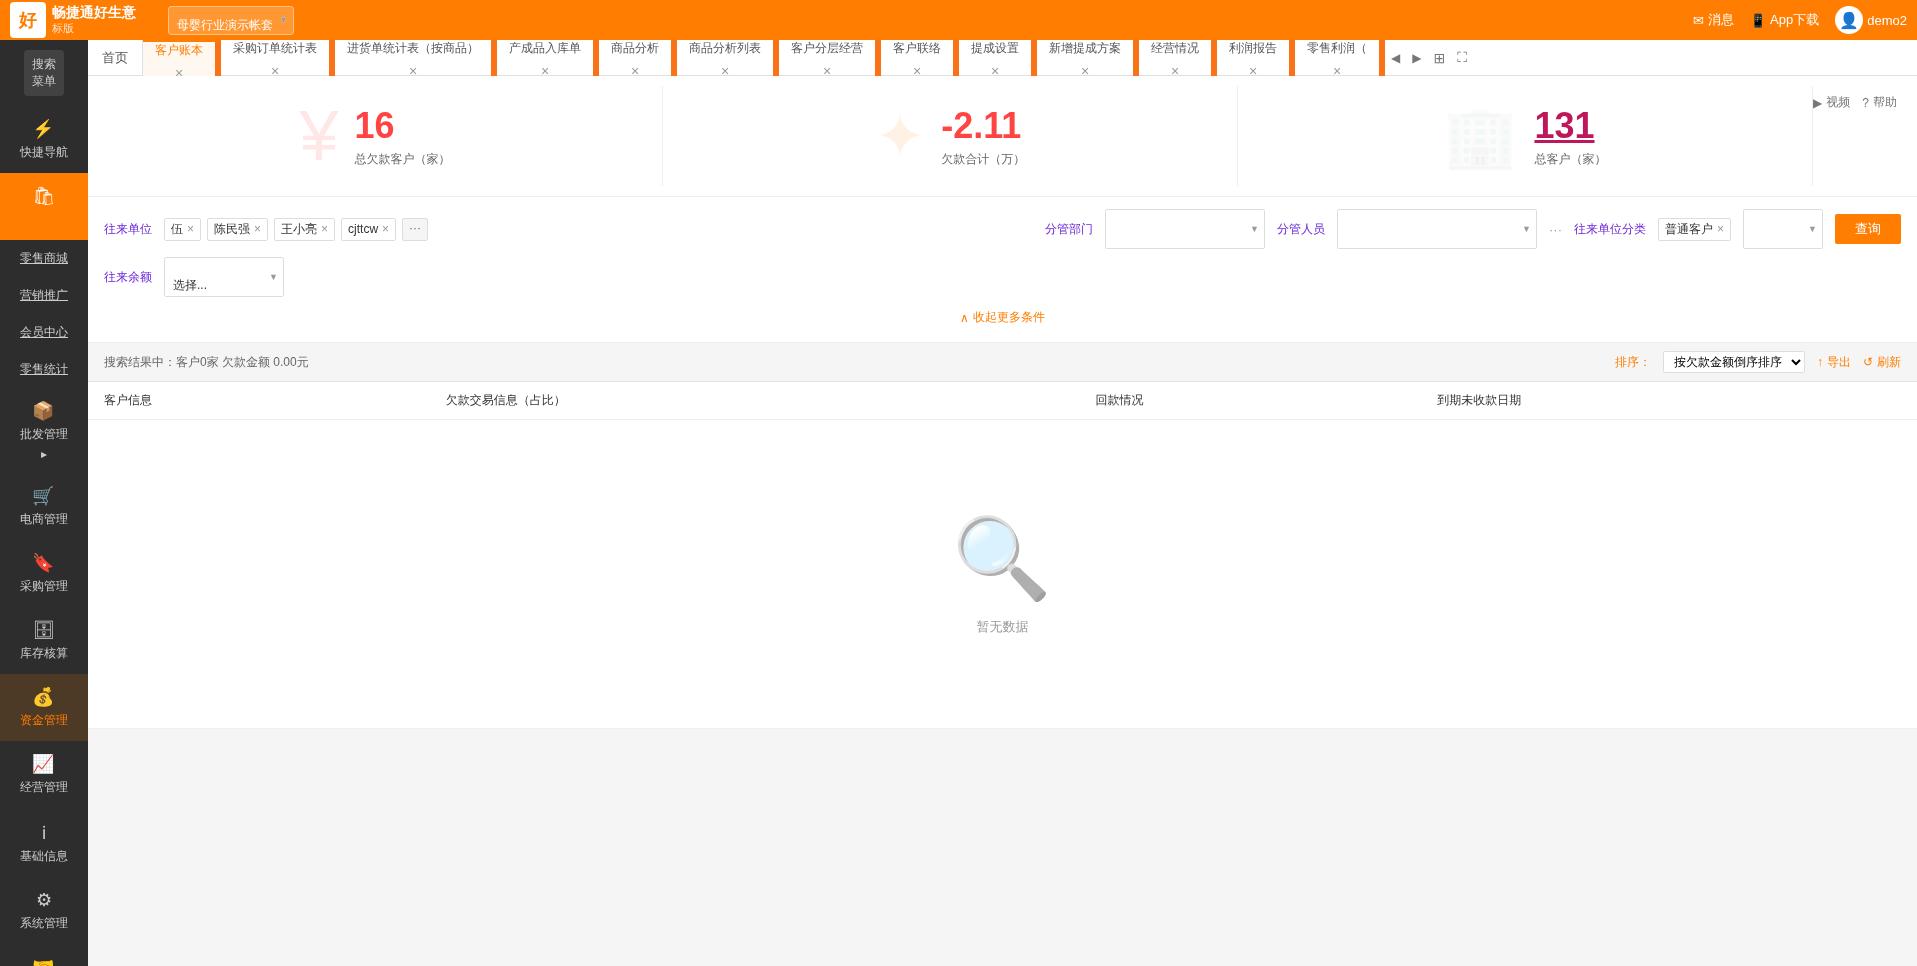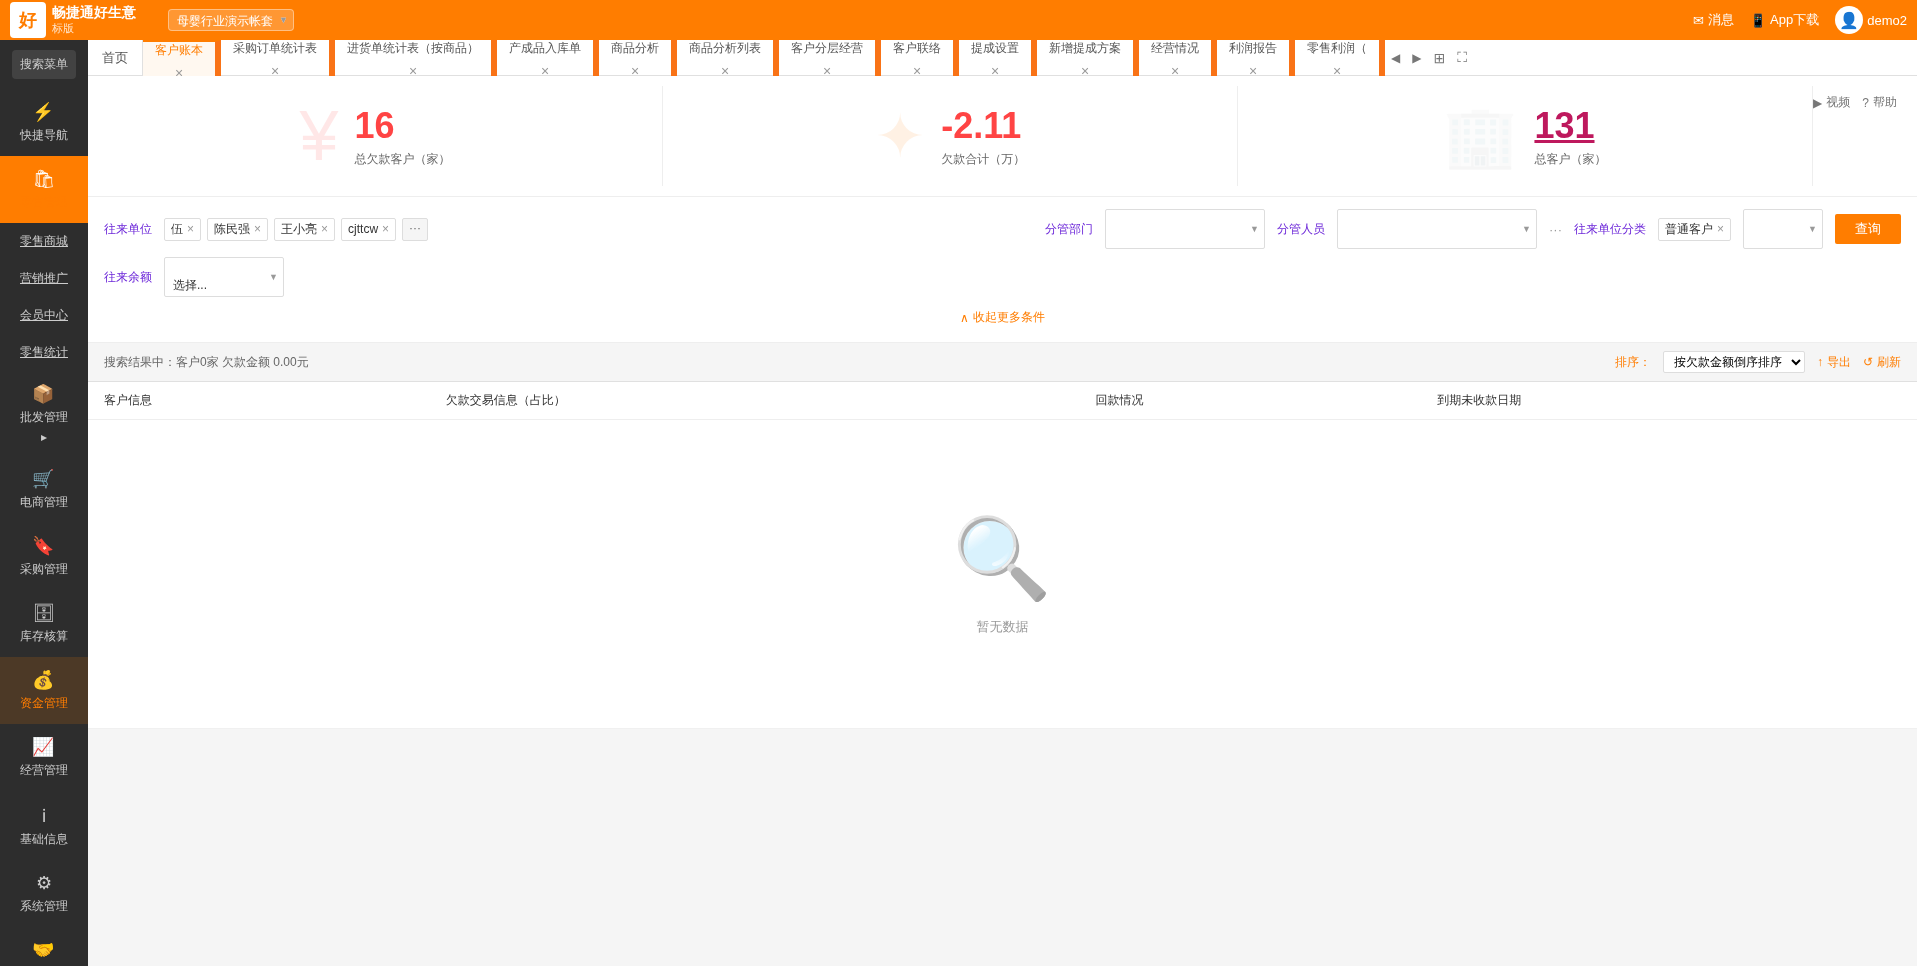--- a/index.html
+++ b/index.html
@@ -12,27 +12,27 @@
     .sidebar { width: 88px; background: #2d2d2d; display: flex; flex-direction: column; flex-shrink: 0; overflow-y: auto; }
     .content-area { flex: 1; display: flex; flex-direction: column; overflow: hidden; }
     .tab-bar { background: #fff; border-bottom: 1px solid #e0e0e0; display: flex; align-items: center; height: 36px; flex-shrink: 0; }
     .main-content { flex: 1; overflow-y: auto; background: #f5f5f5; }
 
     
     .top-logo { display: flex; align-items: center; gap: 6px; }
     .logo-icon { width: 36px; height: 36px; background: #fff; border-radius: 4px; display: flex; align-items: center; justify-content: center; font-size: 18px; color: #ff7d00; font-weight: bold; }
     .logo-text { color: #fff; font-size: 14px; font-weight: bold; line-height: 1.2; }
     .logo-sub { color: rgba(255,255,255,0.8); font-size: 11px; }
-    .top-bar-select { margin-left: 16px; background: rgba(255,255,255,0.2); border: 1px solid rgba(255,255,255,0.4); border-radius: 4px; color: #fff; padding: 4px 20px 2px 8px; font-size: 12px; cursor: pointer; appearance: none; }
+    .top-bar-select { margin-left: 16px; background: rgba(255,255,255,0.2); border: 1px solid rgba(255,255,255,0.4); border-radius: 4px; color: #fff; padding: 11px 20px 2px 8px; font-size: 12px; cursor: pointer; appearance: none; }
     .top-bar-right { margin-left: auto; display: flex; align-items: center; gap: 16px; color: #fff; font-size: 13px; }
     .top-bar-right span { cursor: pointer; display: flex; align-items: center; gap: 4px; }
     .avatar { width: 28px; height: 28px; border-radius: 50%; background: #fff; display: flex; align-items: center; justify-content: center; font-size: 16px; }
 
     
-    .sidebar-search { padding: 10px 12px; }
+    .sidebar-search { padding: 10px 24px; }
     .sidebar-search-btn { width: 100%; background: rgba(255,255,255,0.1); border: none; border-radius: 4px; color: #ccc; padding: 6px; font-size: 12px; cursor: pointer; text-align: center; }
     .sidebar-nav-item { padding: 12px 4px; text-align: center; color: #ccc; font-size: 12px; cursor: pointer; display: flex; flex-direction: column; align-items: center; gap: 4px; }
     .sidebar-nav-item.active { background: #ff7d00; color: #fff; }
     .sidebar-nav-item .nav-icon { font-size: 18px; }
     .sidebar-sub-item { padding: 10px 8px; text-align: center; color: #ccc; font-size: 12px; cursor: pointer; text-decoration: underline; }
     .sidebar-section-active { background: rgba(255,126,0,0.2); }
     .sidebar-active-label { color: #ff7d00; }
 
     
     .tab-item { padding: 0 12px; height: 36px; display: flex; align-items: center; gap: 6px; font-size: 12px; cursor: pointer; border-right: 6px solid #f97316; white-space: nowrap; color: #555; flex-direction: column; }

